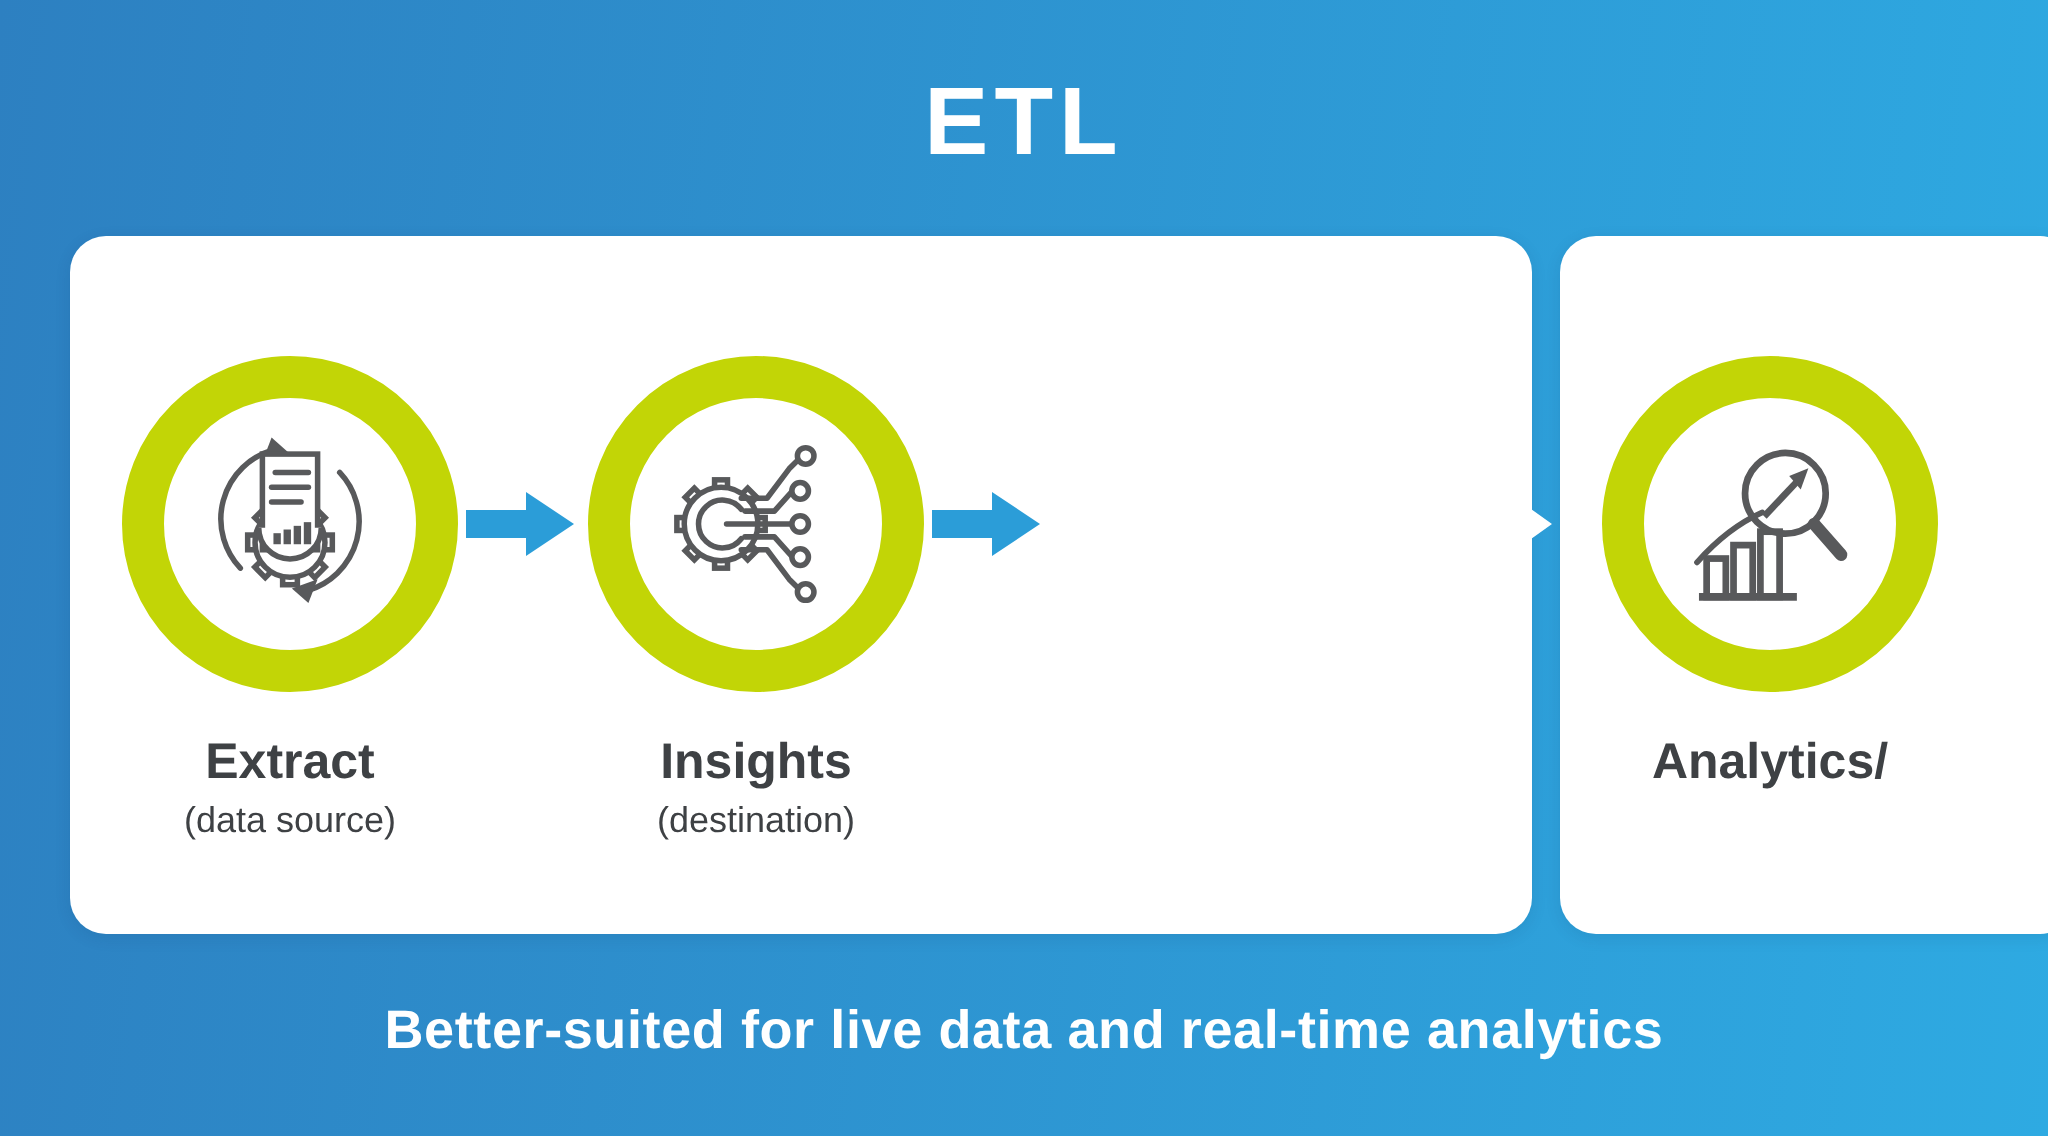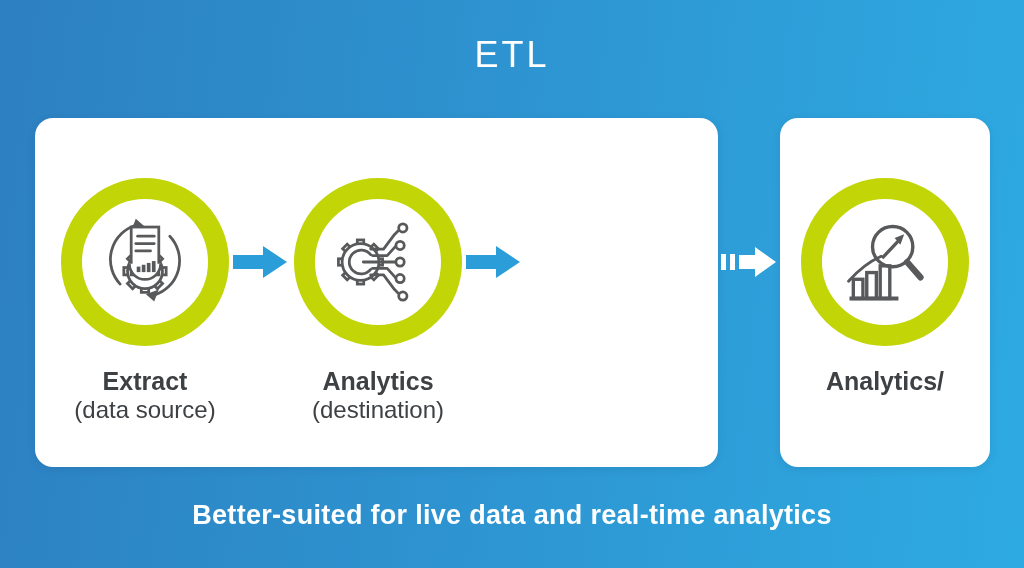--- a/index.html
+++ b/index.html
@@ -3,44 +3,44 @@
 <meta charset="utf-8">
 <style>
   html,body{margin:0;padding:0;}
   body{font-family:"Liberation Sans", sans-serif; -webkit-font-smoothing:antialiased;}
   .canvas{
     position:relative; width:1024px; height:568px; overflow:hidden;
     background:linear-gradient(97deg,#2d80c1 0%,#2eaae2 100%);
   }
   .title{
     position:absolute; left:0; right:0; top:34px; margin:0;
-    text-align:center; color:#ffffff; font-size:36px; font-weight:normal;
+    text-align:center; color:#ffffff; font-size:48px; font-weight:bold;
     letter-spacing:3px;
   }
   .card{
     position:absolute; top:118px; height:349px; background:#ffffff;
-    border-radius:18px; box-shadow:0 2px 8px rgba(0,40,80,.10);
+    border-radius:18px; box-shadow:0 2px 8px rgba(0,40,80,.10);padding-left:48px;
   }
   .main-card{ left:35px; width:683px; }
   .analytics-card{ left:780px; width:210px; }
   .stage{
     position:absolute; top:60px; width:220px;
     display:flex; flex-direction:column; align-items:center; text-align:center;
   }
   .analytics-card .stage{ width:210px; left:0; }
   .ring{
     width:126px; height:126px; border:21px solid #c2d506; border-radius:50%;
     background:#ffffff; display:flex; align-items:center; justify-content:center;
   }
   .ring svg{ display:block; }
   .stage-label{
     margin-top:20px; font-size:25px; font-weight:600; color:#3e4144; line-height:30px;
   }
   .stage-sublabel{
-    font-size:24px; color:#3e4144; line-height:24px; margin-top:2px;
+    font-size:18px; color:#3e4144; line-height:24px; margin-top:2px;
   }
   .flow-arrow{ position:absolute; top:126px; width:56px; height:36px; }
   .ff-arrow{ position:absolute; left:721px; top:244px; width:56px; height:36px; }
   .caption{
     position:absolute; left:0; right:0; top:500px; text-align:center;
     color:#ffffff; font-size:27px; font-weight:bold; letter-spacing:.3px;
   }
   .ico{ stroke:#58595b; fill:none; stroke-width:3; stroke-linecap:round; stroke-linejoin:round; }
 </style>
 </head>
@@ -113,21 +113,21 @@
           <polyline class="ico" points="42,64 56,64 68,80 72,84"></polyline>
           <g fill="#ffffff" stroke="#58595b" stroke-width="3">
             <circle cx="77" cy="13" r="4.5"></circle>
             <circle cx="74" cy="32" r="4.5"></circle>
             <circle cx="74" cy="50" r="4.5"></circle>
             <circle cx="74" cy="68" r="4.5"></circle>
             <circle cx="77" cy="87" r="4.5"></circle>
           </g>
         </svg>
       </div>
-      <div class="stage-label">Analytics</div>
+      <div class="stage-label">Insights</div>
       <div class="stage-sublabel">(destination)</div>
     </div>
 
     <svg class="flow-arrow" style="left:431px" viewBox="0 0 56 36">
       <polygon points="0,11 30,11 30,2 54,18 30,34 30,25 0,25" fill="#2b9dd8"></polygon>
     </svg>
 
 
   </div>
 

